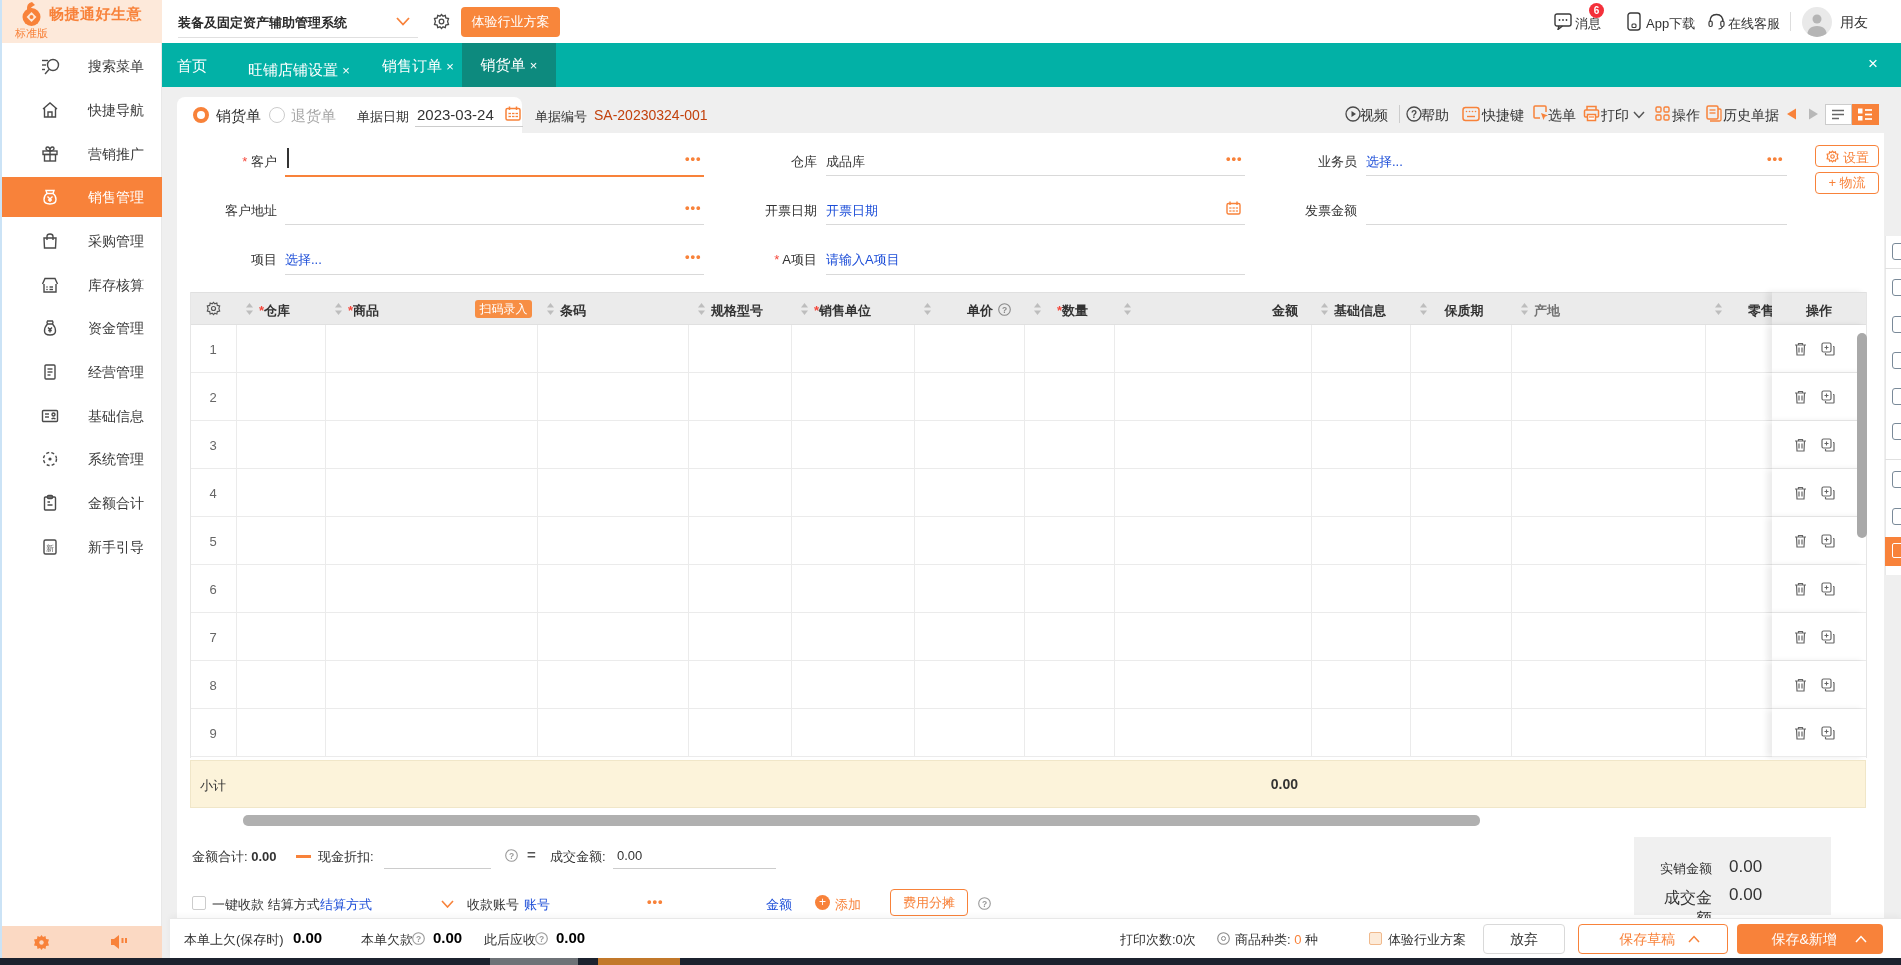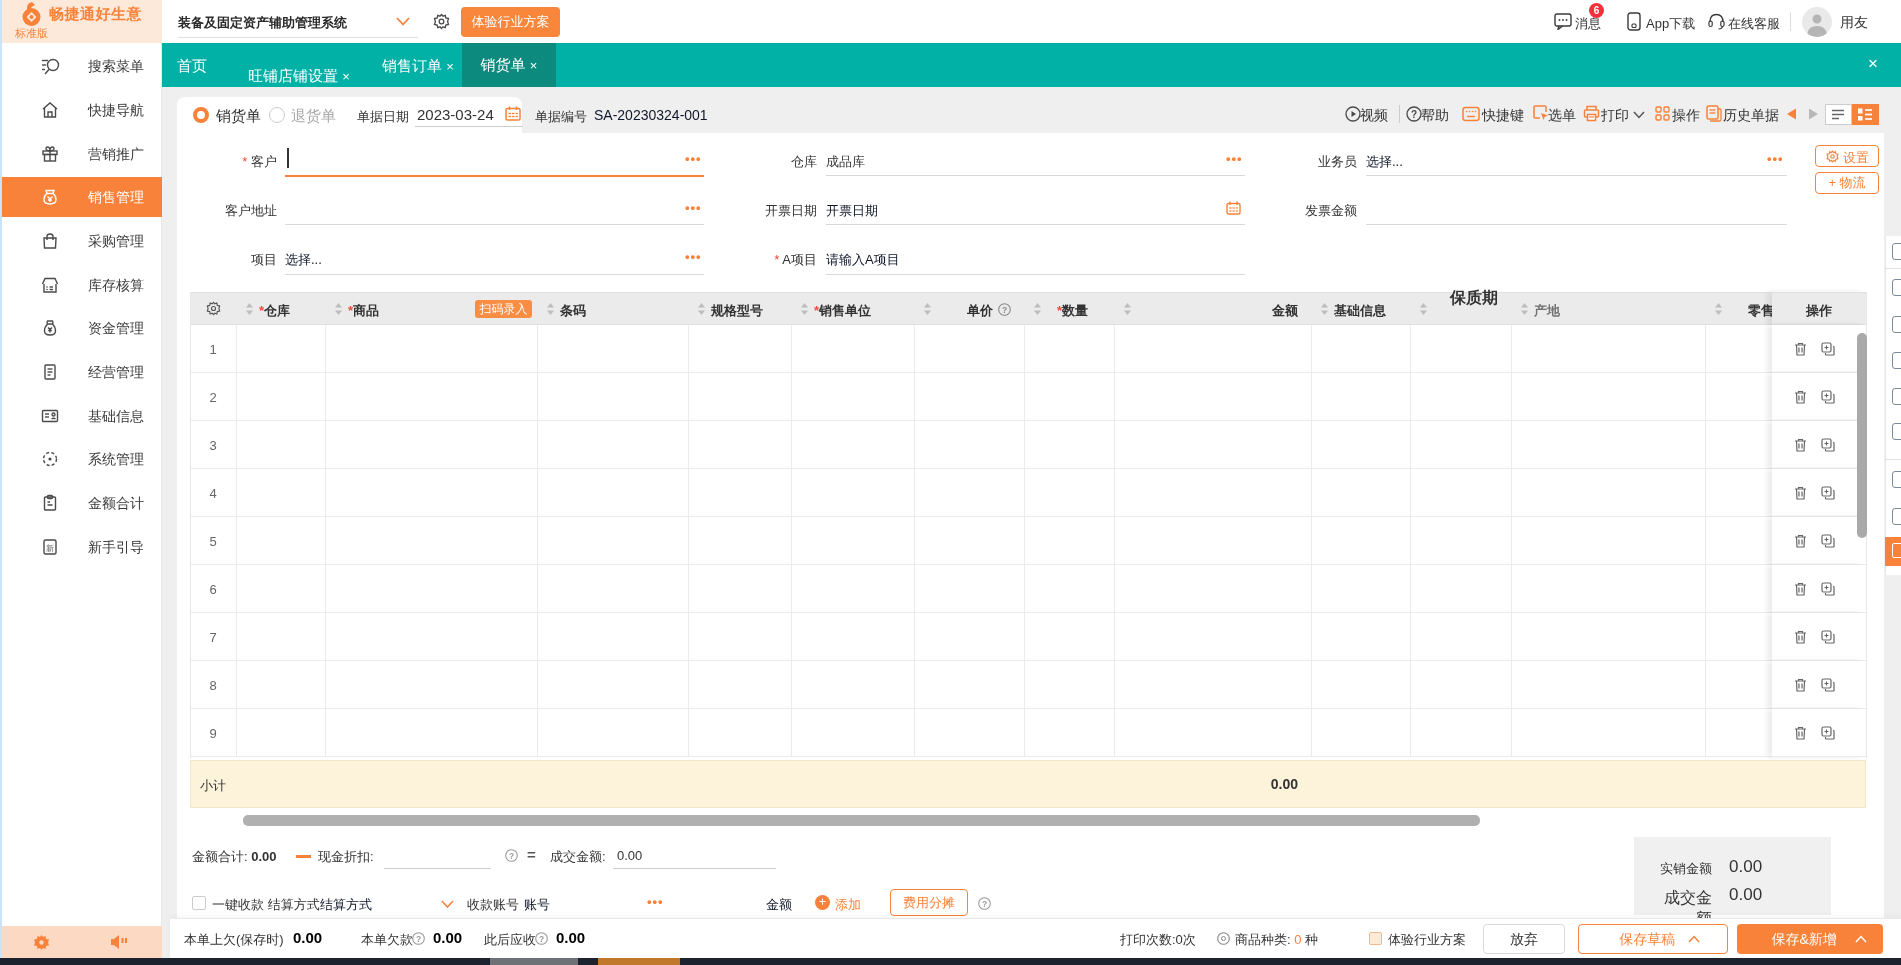--- a/index.html
+++ b/index.html
@@ -1,18 +1,18 @@
 <!DOCTYPE html>
 <html><head><meta charset="utf-8">
 <style>
 *{margin:0;padding:0;box-sizing:border-box}
 html,body{width:1901px;height:965px;overflow:hidden;font-family:"Liberation Sans",sans-serif;background:#efefef}
 .a{position:absolute}
 .lbl{font-size:13px;color:#333;white-space:nowrap}
-.ph{font-size:13px;color:#0f172a;white-space:nowrap}
+.ph{font-size:13px;color:#1d4ed8;white-space:nowrap}
 .ul{height:1px;background:#d9d9d9}
 .dots{color:#f8823a;font-size:13px;font-weight:bold;letter-spacing:1px}
 .star{color:#f5483c;font-size:13px}
 svg{display:block}
 </style></head>
 <body>
 
 <div class="a" style="left:0;top:0;width:162px;height:958px;background:#fff;border-right:1px solid #e8e8e8">
 <div class="a" style="left:0;top:0;width:162px;height:43px;background:#fde9da">
 <div class="a" style="left:2414px"></div>
@@ -175,21 +175,21 @@
 <div class="a" style="left:1640px;top:7px;width:30px;height:30px;background:#e9e9e9;border-radius:50%;overflow:hidden">
 <svg style="margin:5px auto 0" width="20" height="25" viewBox="0 0 20 25">
         <circle cx="10" cy="7" r="4.5" fill="#b5b5b5"></circle>
         <path d="M0 25 Q0 14 10 14 Q20 14 20 25 Z" fill="#b5b5b5"></path>
       </svg>
     </div>
 <div class="a" style="left:1678px;top:14px;font-size:14px;color:#333">用友</div>
 </div>
 <div class="a" style="left:162px;top:43px;width:1739px;height:44px;background:#02b1a6">
 <div class="a" style="left:15px;top:14px;font-size:15px;color:#fff">首页</div>
-<div class="a" style="left:86px;top:24px;font-size:15px;color:#fff">旺铺店铺设置 <span style="font-size:13px">×</span></div>
+<div class="a" style="left:86px;top:18px;font-size:15px;color:#fff">旺铺店铺设置 <span style="font-size:13px">×</span></div>
 <div class="a" style="left:220px;top:14px;font-size:15px;color:#fff">销售订单 <span style="font-size:13px">×</span></div>
 <div class="a" style="left:300px;top:0;width:94px;height:44px;background:#0d8a7e;color:#fff;font-size:15px;text-align:center;line-height:44px">销货单 <span style="font-size:13px">×</span></div>
 <div class="a" style="left:1706px;top:11px;font-size:17px;color:#fff">×</div>
 </div>
 <div class="a" style="left:162px;top:87px;width:1739px;height:871px;background:#efefef"></div>
 <div class="a" style="left:177px;top:97px;width:345px;height:36px;background:#fff;border-radius:8px 8px 0 0"></div>
 <div class="a" style="left:193px;top:107px;width:16px;height:16px;border-radius:50%;border:4.5px solid #f8823a;background:#fff"></div>
 <div class="a" style="left:216px;top:107px;font-size:15px;color:#333">销货单</div>
 <div class="a" style="left:269px;top:107px;width:16px;height:16px;border-radius:50%;border:1.5px solid #ccc;background:#fff"></div>
 <div class="a" style="left:291px;top:107px;font-size:15px;color:#a8a8a8">退货单</div>
@@ -201,21 +201,21 @@
     <line x1="4.5" y1="0.5" x2="4.5" y2="4" stroke="#f8823a" stroke-width="1.5"></line>
     <line x1="11.5" y1="0.5" x2="11.5" y2="4" stroke="#f8823a" stroke-width="1.5"></line>
     <line x1="3.5" y1="7.5" x2="6" y2="7.5" stroke="#f8823a" stroke-width="1.3"></line>
     <line x1="7" y1="7.5" x2="9.5" y2="7.5" stroke="#f8823a" stroke-width="1.3"></line>
     <line x1="10.5" y1="7.5" x2="13" y2="7.5" stroke="#f8823a" stroke-width="1.3"></line>
     <line x1="3.5" y1="10.5" x2="6" y2="10.5" stroke="#f8823a" stroke-width="1.3"></line>
     <line x1="7" y1="10.5" x2="9.5" y2="10.5" stroke="#f8823a" stroke-width="1.3"></line>
     <line x1="10.5" y1="10.5" x2="13" y2="10.5" stroke="#f8823a" stroke-width="1.3"></line>
   </svg>
 <div class="a" style="left:535px;top:108px;font-size:13px;color:#333">单据编号</div>
-<div class="a" style="left:594px;top:107px;font-size:14px;color:#0f172a">SA-20230324-001</div>
+<div class="a" style="left:594px;top:107px;font-size:14px;color:#c2410c">SA-20230324-001</div>
 <svg class="a" style="left:1345px;top:106px" width="16" height="16" viewBox="0 0 16 16">
     <circle cx="8" cy="8" r="7" stroke="#4a4a4a" stroke-width="1.3" fill="none"></circle>
     <path d="M6.5 5 L11 8 L6.5 11 Z" fill="#4a4a4a"></path>
   </svg>
 <div class="a" style="left:1360px;top:107px;font-size:14px;color:#333">视频</div>
 <div class="a" style="left:1399px;top:105px;width:1px;height:18px;background:#ccc"></div>
 <svg class="a" style="left:1406px;top:106px" width="16" height="16" viewBox="0 0 16 16">
     <circle cx="8" cy="8" r="7" stroke="#4a4a4a" stroke-width="1.3" fill="none"></circle>
     <text x="8" y="11.5" font-size="10" font-weight="bold" fill="#4a4a4a" text-anchor="middle" font-family="Liberation Sans">?</text>
   </svg>
@@ -376,21 +376,21 @@
 <div class="a" style="left:1180px;top:302px;width:118px;text-align:right;font-size:13px;color:#333;font-weight:bold">金额</div>
 <svg class="a" style="left:1320px;top:302px" width="9" height="14" viewBox="0 0 9 14">
     <path d="M4.5 1 L8 5.5 L1 5.5 Z" fill="#bdbdbd"></path>
     <path d="M4.5 13 L8 8.5 L1 8.5 Z" fill="#bdbdbd"></path>
   </svg>
 <div class="a" style="left:1334px;top:302px;font-size:13px;color:#333;font-weight:bold;white-space:nowrap">基础信息</div>
 <svg class="a" style="left:1419px;top:302px" width="9" height="14" viewBox="0 0 9 14">
     <path d="M4.5 1 L8 5.5 L1 5.5 Z" fill="#bdbdbd"></path>
     <path d="M4.5 13 L8 8.5 L1 8.5 Z" fill="#bdbdbd"></path>
   </svg>
-<div class="a" style="left:1430px;top:288px;width:68px;text-align:right;font-size:16px;color:#333;font-weight:bold">保质期</div>
+<div class="a" style="left:1430px;top:302px;width:68px;text-align:center;font-size:13px;color:#333;font-weight:bold">保质期</div>
 <svg class="a" style="left:1520px;top:302px" width="9" height="14" viewBox="0 0 9 14">
     <path d="M4.5 1 L8 5.5 L1 5.5 Z" fill="#bdbdbd"></path>
     <path d="M4.5 13 L8 8.5 L1 8.5 Z" fill="#bdbdbd"></path>
   </svg>
 <div class="a" style="left:1534px;top:302px;font-size:13px;color:#737373;font-weight:bold;white-space:nowrap">产地</div>
 <svg class="a" style="left:1714px;top:302px" width="9" height="14" viewBox="0 0 9 14">
     <path d="M4.5 1 L8 5.5 L1 5.5 Z" fill="#bdbdbd"></path>
     <path d="M4.5 13 L8 8.5 L1 8.5 Z" fill="#bdbdbd"></path>
   </svg>
 <div class="a" style="left:1748px;top:302px;font-size:13px;color:#333;font-weight:bold;white-space:nowrap">零售</div>

